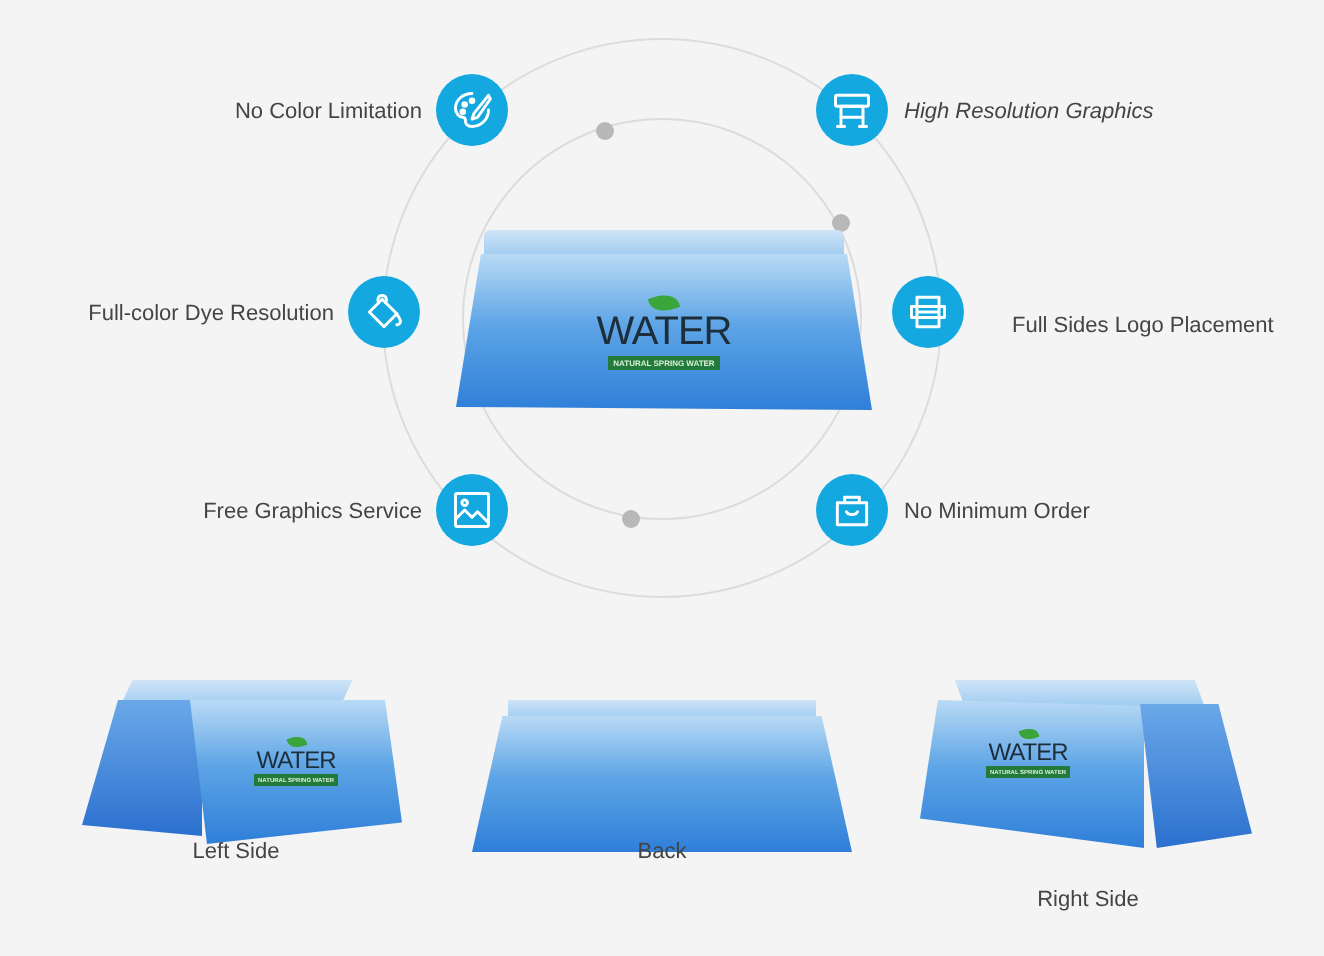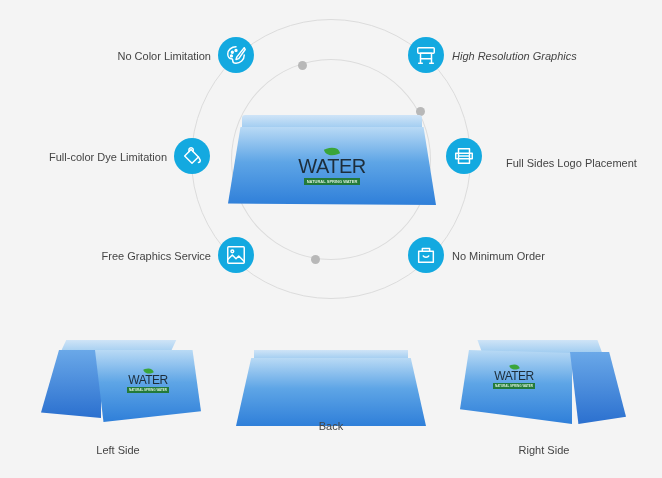--- a/index.html
+++ b/index.html
@@ -54,21 +54,21 @@
 </div>
 <div class="feat-label" style="left:452px;top:49px;font-style:italic;">High Resolution Graphics</div>
 
 <div class="feat-icon" style="left:174px;top:138px;">
   <svg viewBox="0 0 24 24" fill="none" stroke="#fff" stroke-width="1.6" stroke-linecap="round" stroke-linejoin="round">
     <path d="M4 12l7-7 8 8-7 7z"></path>
     <path d="M9 7c-1-2 0-4 2-4s3 2 2 4"></path>
     <path d="M19 13c1 2 2 3 2 4s-1 2-2 2"></path>
   </svg>
 </div>
-<div class="feat-label left" style="right:495px;top:150px;">Full-color Dye Limitation</div>
+<div class="feat-label left" style="right:495px;top:150px;">Full-color Dye Resolution</div>
 
 <div class="feat-icon" style="left:446px;top:138px;">
   <svg viewBox="0 0 24 24" fill="none" stroke="#fff" stroke-width="1.6" stroke-linejoin="round">
     <rect x="6" y="4" width="12" height="16"></rect>
     <rect x="3" y="9" width="18" height="6"></rect>
     <path d="M6 12h12"></path>
   </svg>
 </div>
 <div class="feat-label" style="left:492px;top:156px;margin-left:14px;">Full Sides Logo Placement</div>
 
@@ -103,21 +103,21 @@
 <div class="cloth" style="left:33px;top:340px;width:172px;height:90px;">
   <div class="cloth-top" style="left:30px;top:0;width:110px;height:14px;transform:skewX(-25deg);"></div>
   <div class="cloth-side" style="left:8px;top:10px;width:60px;height:68px;clip-path:polygon(30% 0,100% 0,100% 100%,0 92%);"></div>
   <div class="cloth-front" style="left:62px;top:10px;width:106px;height:72px;clip-path:polygon(0 0,92% 0,100% 85%,8% 100%);"></div>
   <div class="logo" style="left:90px;top:28px;width:50px;">
     <div class="leaf" style="width:9px;height:6px;"></div>
     <div class="word" style="font-size:12px;line-height:12px;">WATER</div>
     <div class="banner" style="font-size:3px;padding:1px 2px;margin-top:1px;">NATURAL SPRING WATER</div>
   </div>
 </div>
-<div class="view-label" style="left:58px;top:444px;">Left Side</div>
+<div class="view-label" style="left:58px;top:420px;">Left Side</div>
 
 <div class="cloth" style="left:236px;top:350px;width:190px;height:80px;">
   <div class="cloth-top" style="left:18px;top:0;width:154px;height:10px;"></div>
   <div class="cloth-front" style="left:0;top:8px;width:190px;height:68px;clip-path:polygon(8% 0,92% 0,100% 100%,0 100%);"></div>
 </div>
 <div class="view-label" style="left:271px;top:420px;">Back</div>
 
 <div class="cloth" style="left:458px;top:340px;width:172px;height:92px;">
   <div class="cloth-top" style="left:22px;top:0;width:120px;height:14px;transform:skewX(20deg);"></div>
   <div class="cloth-front" style="left:2px;top:10px;width:112px;height:74px;clip-path:polygon(8% 0,100% 4%,100% 100%,0 80%);"></div>

